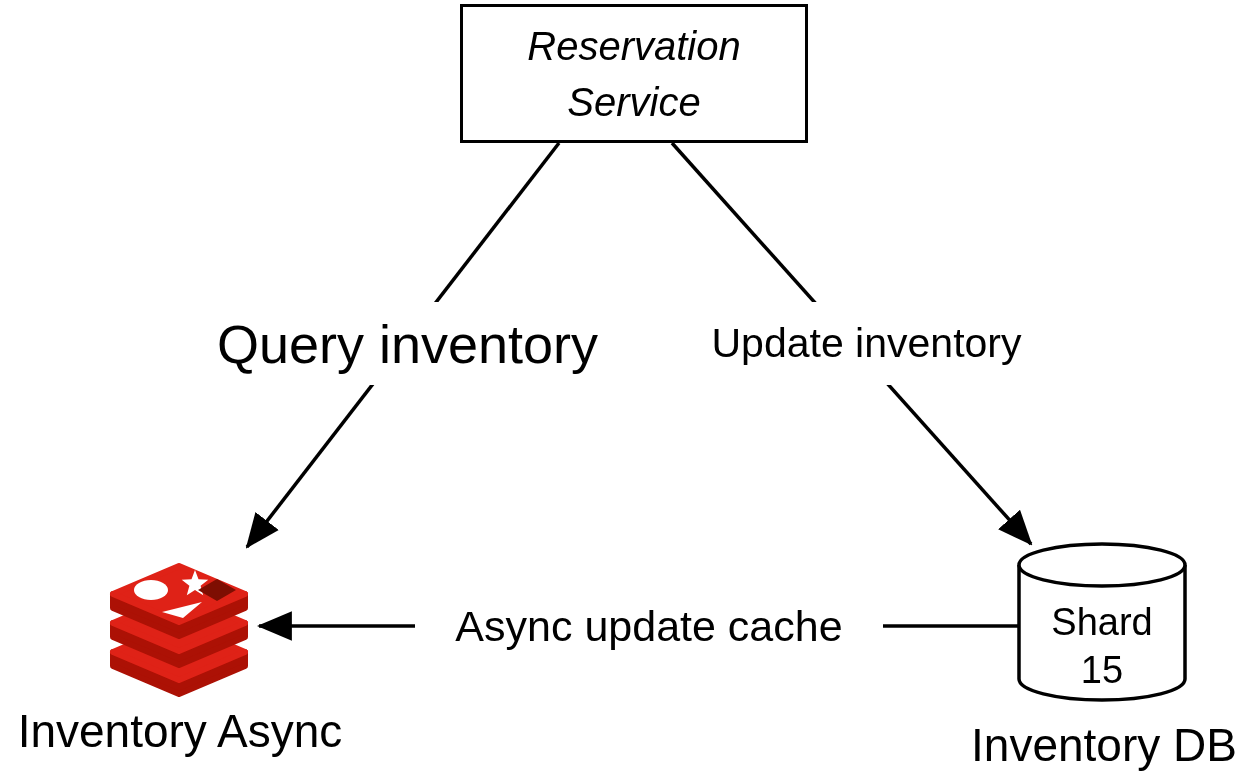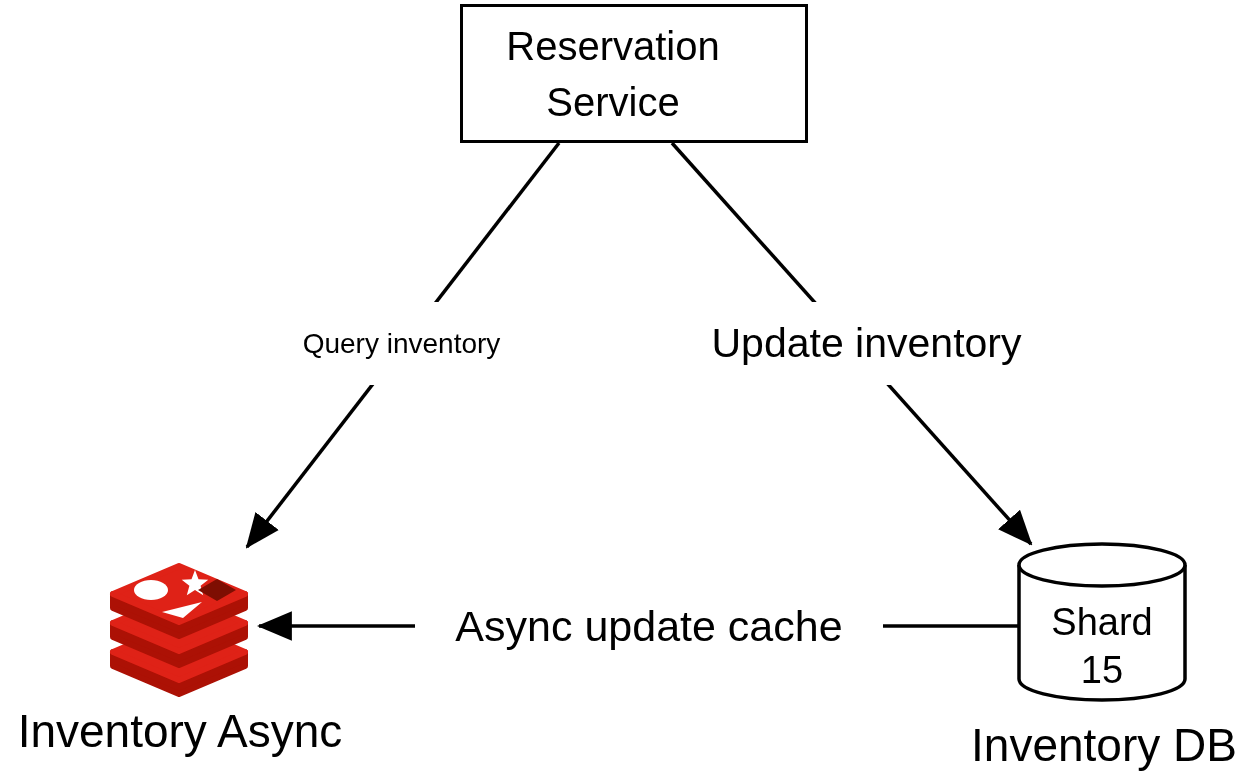--- a/index.html
+++ b/index.html
@@ -21,42 +21,43 @@
     inset: 0;
     z-index: 3;
     pointer-events: none;
   }
   .node-box {
     position: absolute;
     background: #ffffff;
     border: 3px solid #000000;
     display: flex;
     align-items: center;
-    justify-content: flex-start;
+    justify-content: center;
     text-align: center;
     z-index: 4;
+    font-style: italic;
   }
   .service-box {
     left: 460px; top: 4px;
     width: 342px; height: 133px;
     font-size: 40px;
     line-height: 1.4;
   }
   .service-box .inner { width: 300px; }
   .edge-label {
     position: absolute;
     background: #ffffff;
     display: flex;
     align-items: center;
     justify-content: center;
     text-align: center;
     z-index: 4;
     white-space: nowrap;
   }
-  .edge-label.query  { left: 216px; top: 302px; width: 371px; height: 83px; font-size: 28px; }
+  .edge-label.query  { left: 222px; top: 302px; width: 371px; height: 83px; font-size: 54px; }
   .edge-label.update { left: 665px; top: 302px; width: 403px; height: 83px; font-size: 41px; }
   .edge-label.async  { left: 415px; top: 583px; width: 468px; height: 87px; font-size: 43px; }
   .redis-tile {
     position: absolute;
     left: 105px; top: 551px;
     width: 148px; height: 148px;
     background: #ffffff;
     z-index: 4;
   }
   .node-caption {

